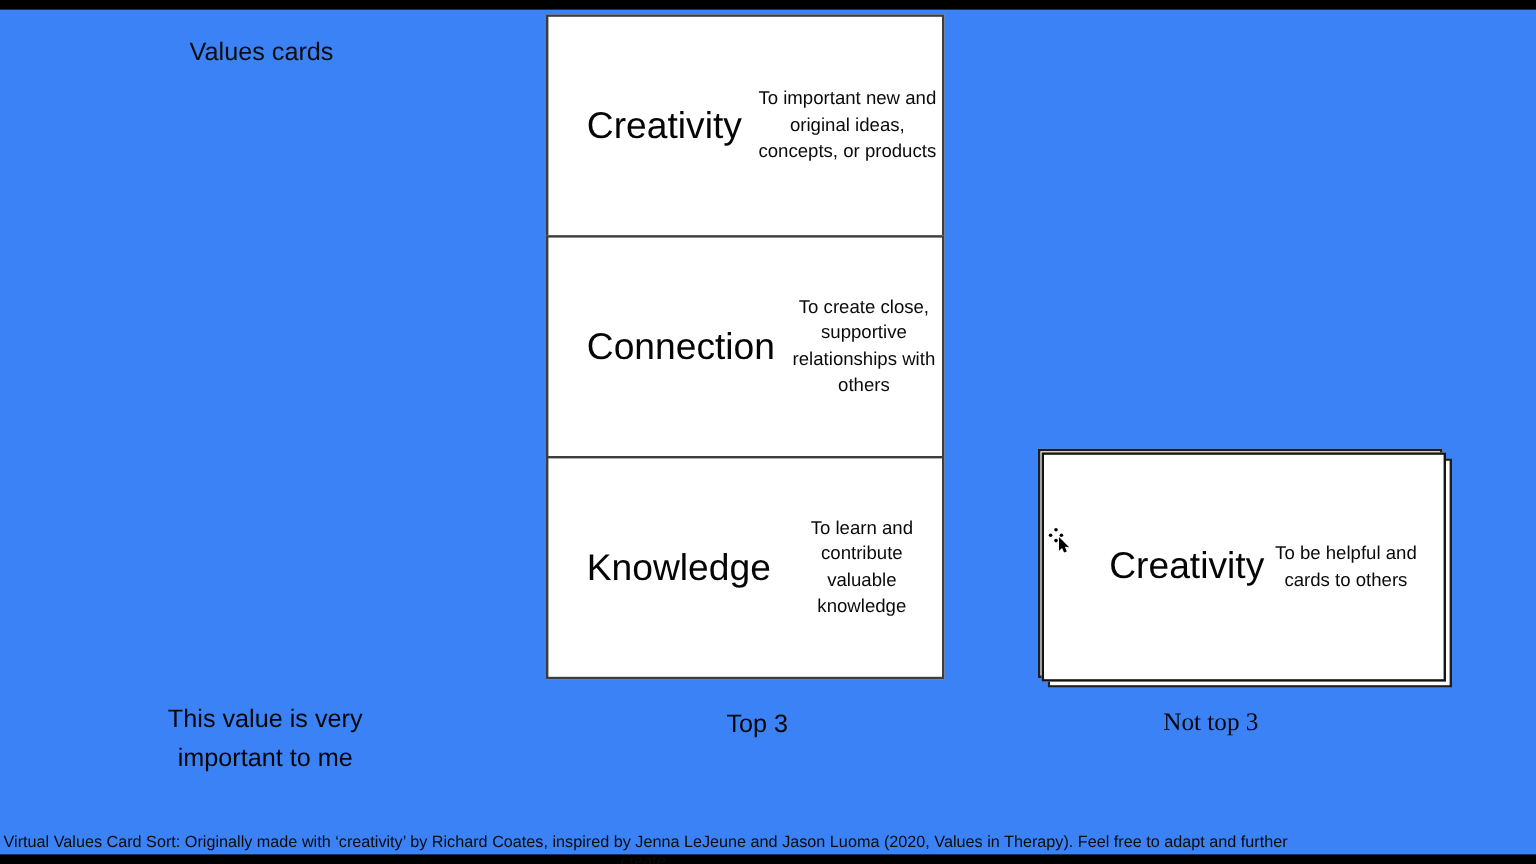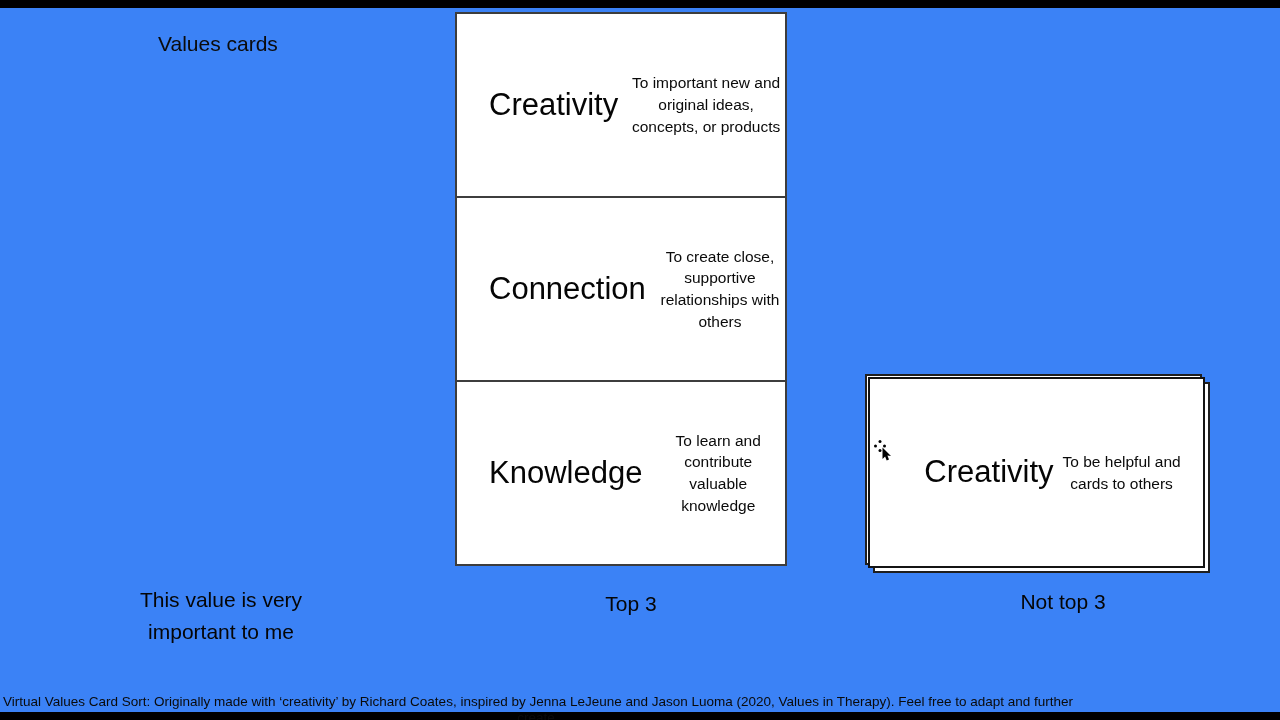--- a/index.html
+++ b/index.html
@@ -104,21 +104,21 @@
     position: absolute;
     font-size: 21px;
     line-height: 1.5;
     color: #050505;
     white-space: pre-line;
     text-align: center;
     transform: translateX(-50%);
   }
   .importance-label { left: 221px; top: 584px; }
   .top3-label      { left: 631px; top: 588px; }
-  .not-top3-label  { left: 1063px; top: 586px; }
+  .not-top3-label  { left: 1009px; top: 586px; font-family: Liberation Serif, serif; }
 
   .footer-attribution {
     position: absolute;
     left: 0;
     top: 694px;
     width: 1076px;
     text-align: center;
     font-size: 13.5px;
     line-height: 1.2;
     color: #0a0a0a;

